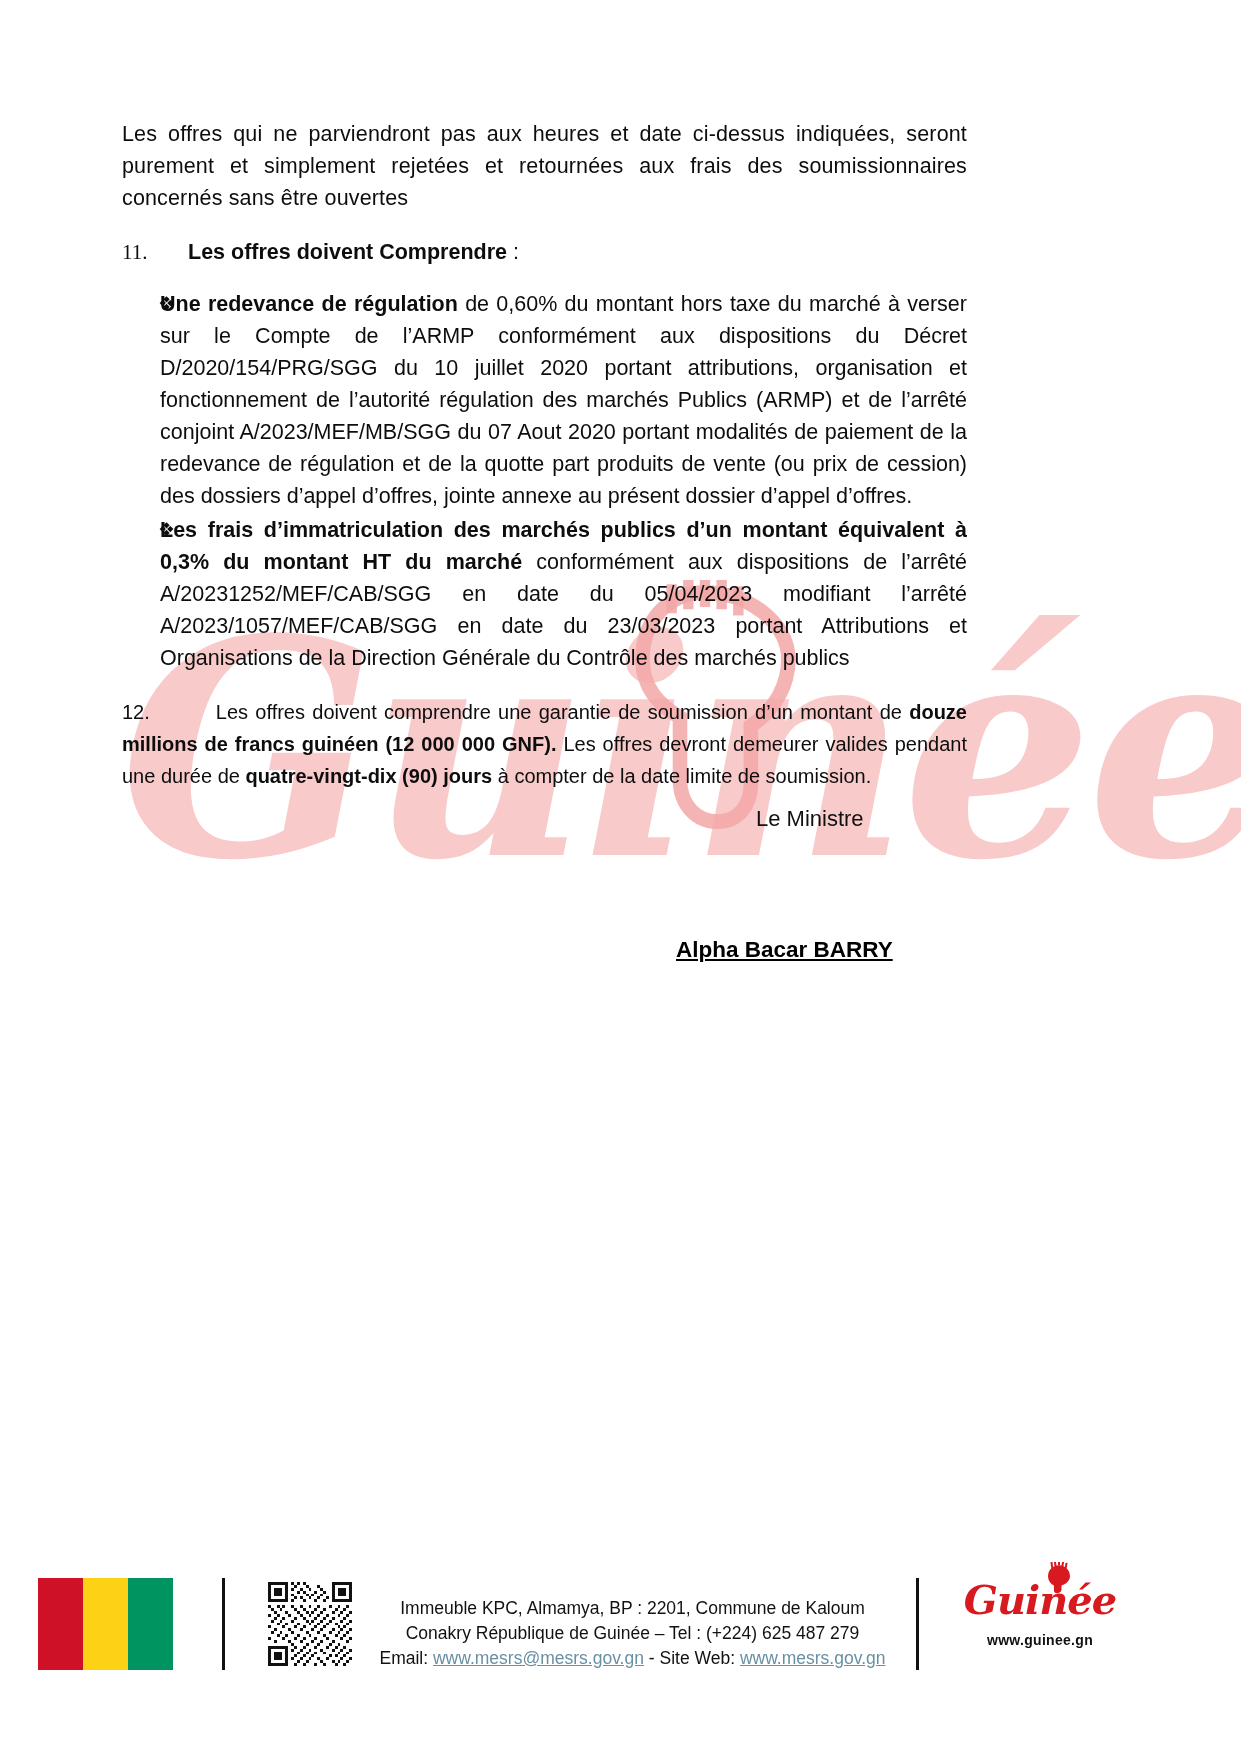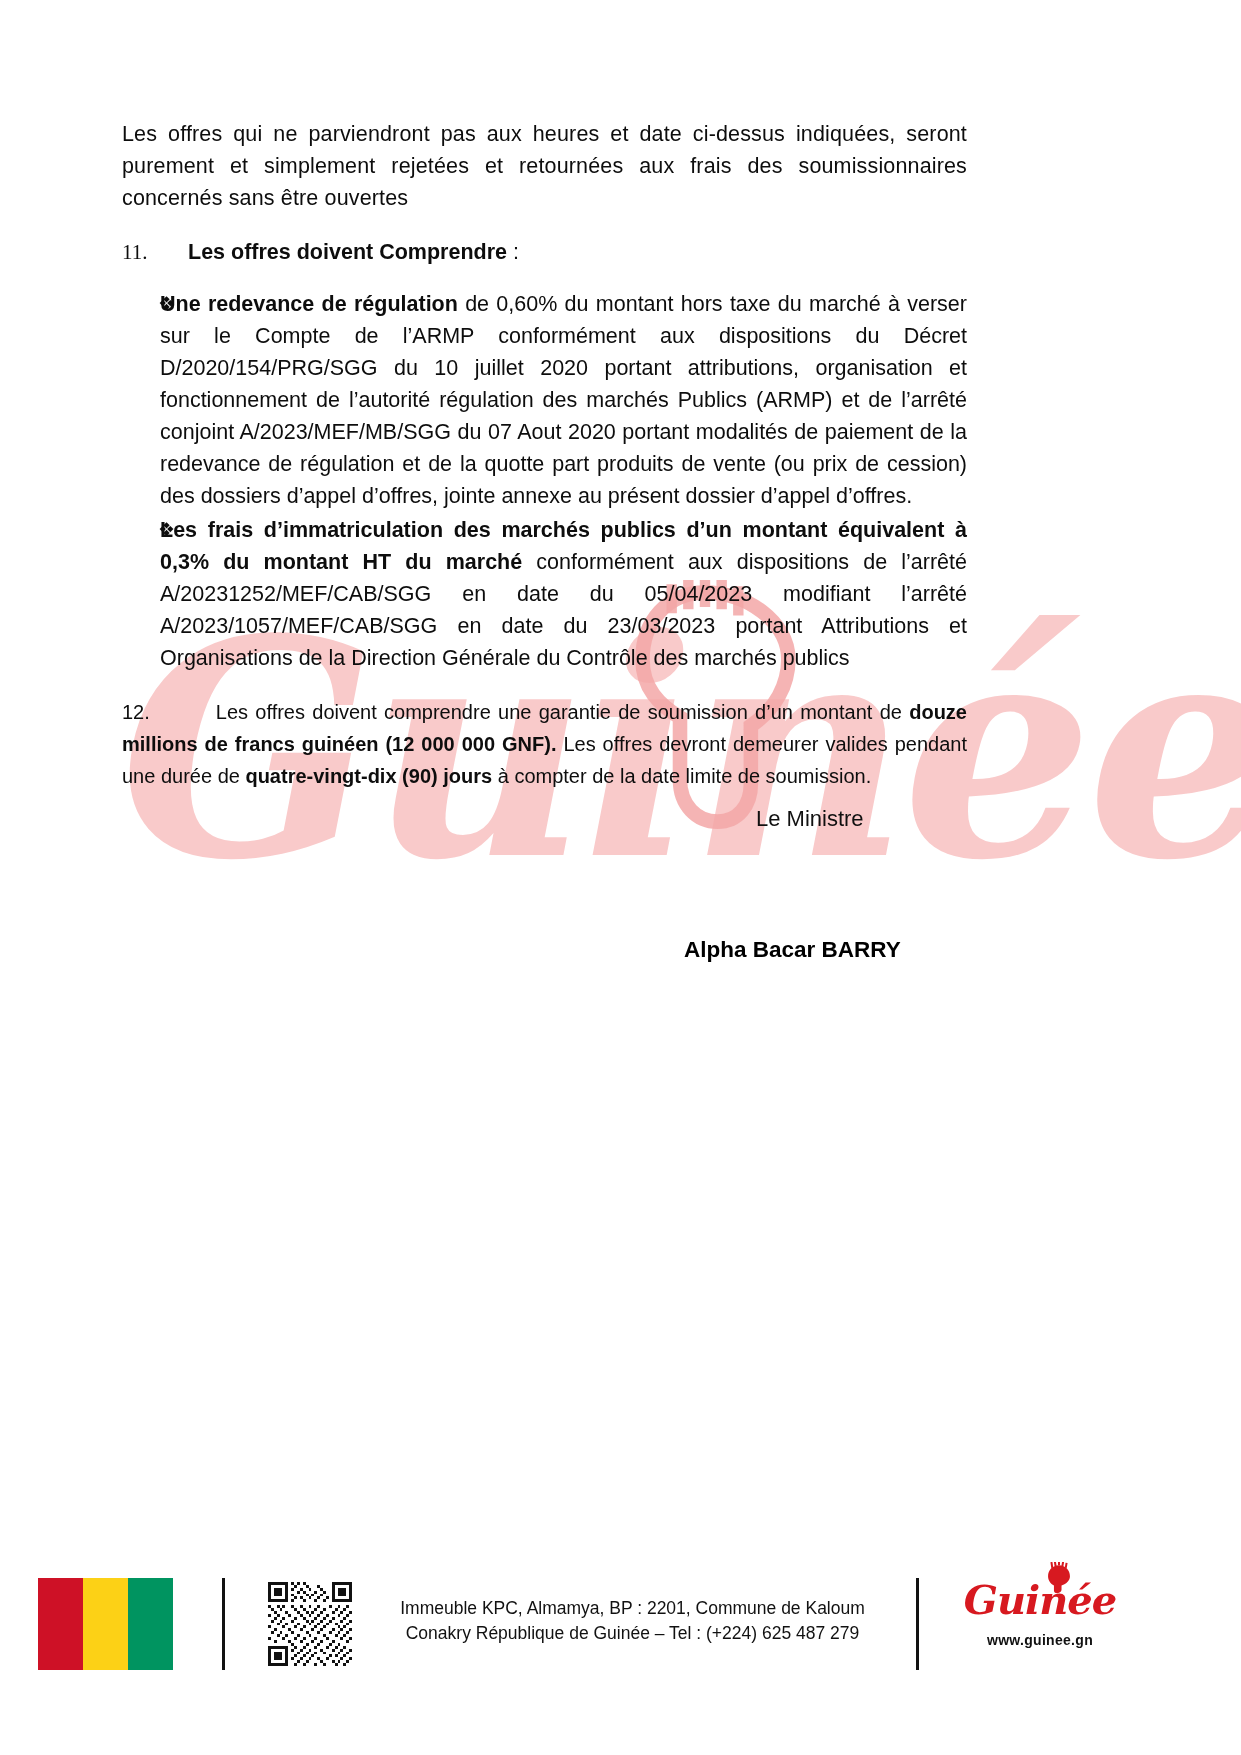--- a/index.html
+++ b/index.html
@@ -122,23 +122,23 @@
     font-size: 22px;
     color: #111;
     z-index: 3;
   }
   .sign-name {
     position: absolute;
     left: 676px;
     top: 937px;
     font-size: 22.5px;
     font-weight: 700;
+    text-decoration: underline;
     color: #000;
     z-index: 3;
-    margin-left: 8px;
   }
 
   
   .footer {
     position: absolute;
     left: 0;
     top: 1552px;
     width: 1241px;
     height: 140px;
     z-index: 3;
@@ -493,20 +493,21 @@
         <rect x="16" y="28" width="1" height="1"></rect>
         <rect x="19" y="28" width="1" height="1"></rect>
         <rect x="23" y="28" width="1" height="1"></rect>
         <rect x="26" y="28" width="1" height="1"></rect>
     </g>
   </svg>
 
   <div class="footer-text">
     <div>Immeuble KPC, Almamya, BP : 2201, Commune de Kaloum</div>
     <div>Conakry République de Guinée – Tel : (+224) 625 487 279</div>
+    <div><span>Email: </span><span class="link">www.mesrs@mesrs.gov.gn</span><span> - Site Web: </span><span class="link">www.mesrs.gov.gn</span></div>
   </div>
 
   <div class="divider-right"></div>
 
   <div class="guinee-logo">
     <span class="guinee-word">
       <svg class="guinee-bird" viewBox="0 0 40 38">
         <path d="M20 4 C12 4 7 10 7 17 C7 22 10 26 14 28 L14 34 C14 36 16 37 18 37 C21 37 23 35 23 33 L23 28 C29 26 33 22 33 17 C33 10 28 4 20 4 Z" fill="#d71920"></path>
         <path d="M12 7 L11 0 M16 5 L15 -1 M20 4 L20 -2 M24 5 L25 -1 M28 7 L29 1" stroke="#d71920" stroke-width="2.4" fill="none"></path>
       </svg>

